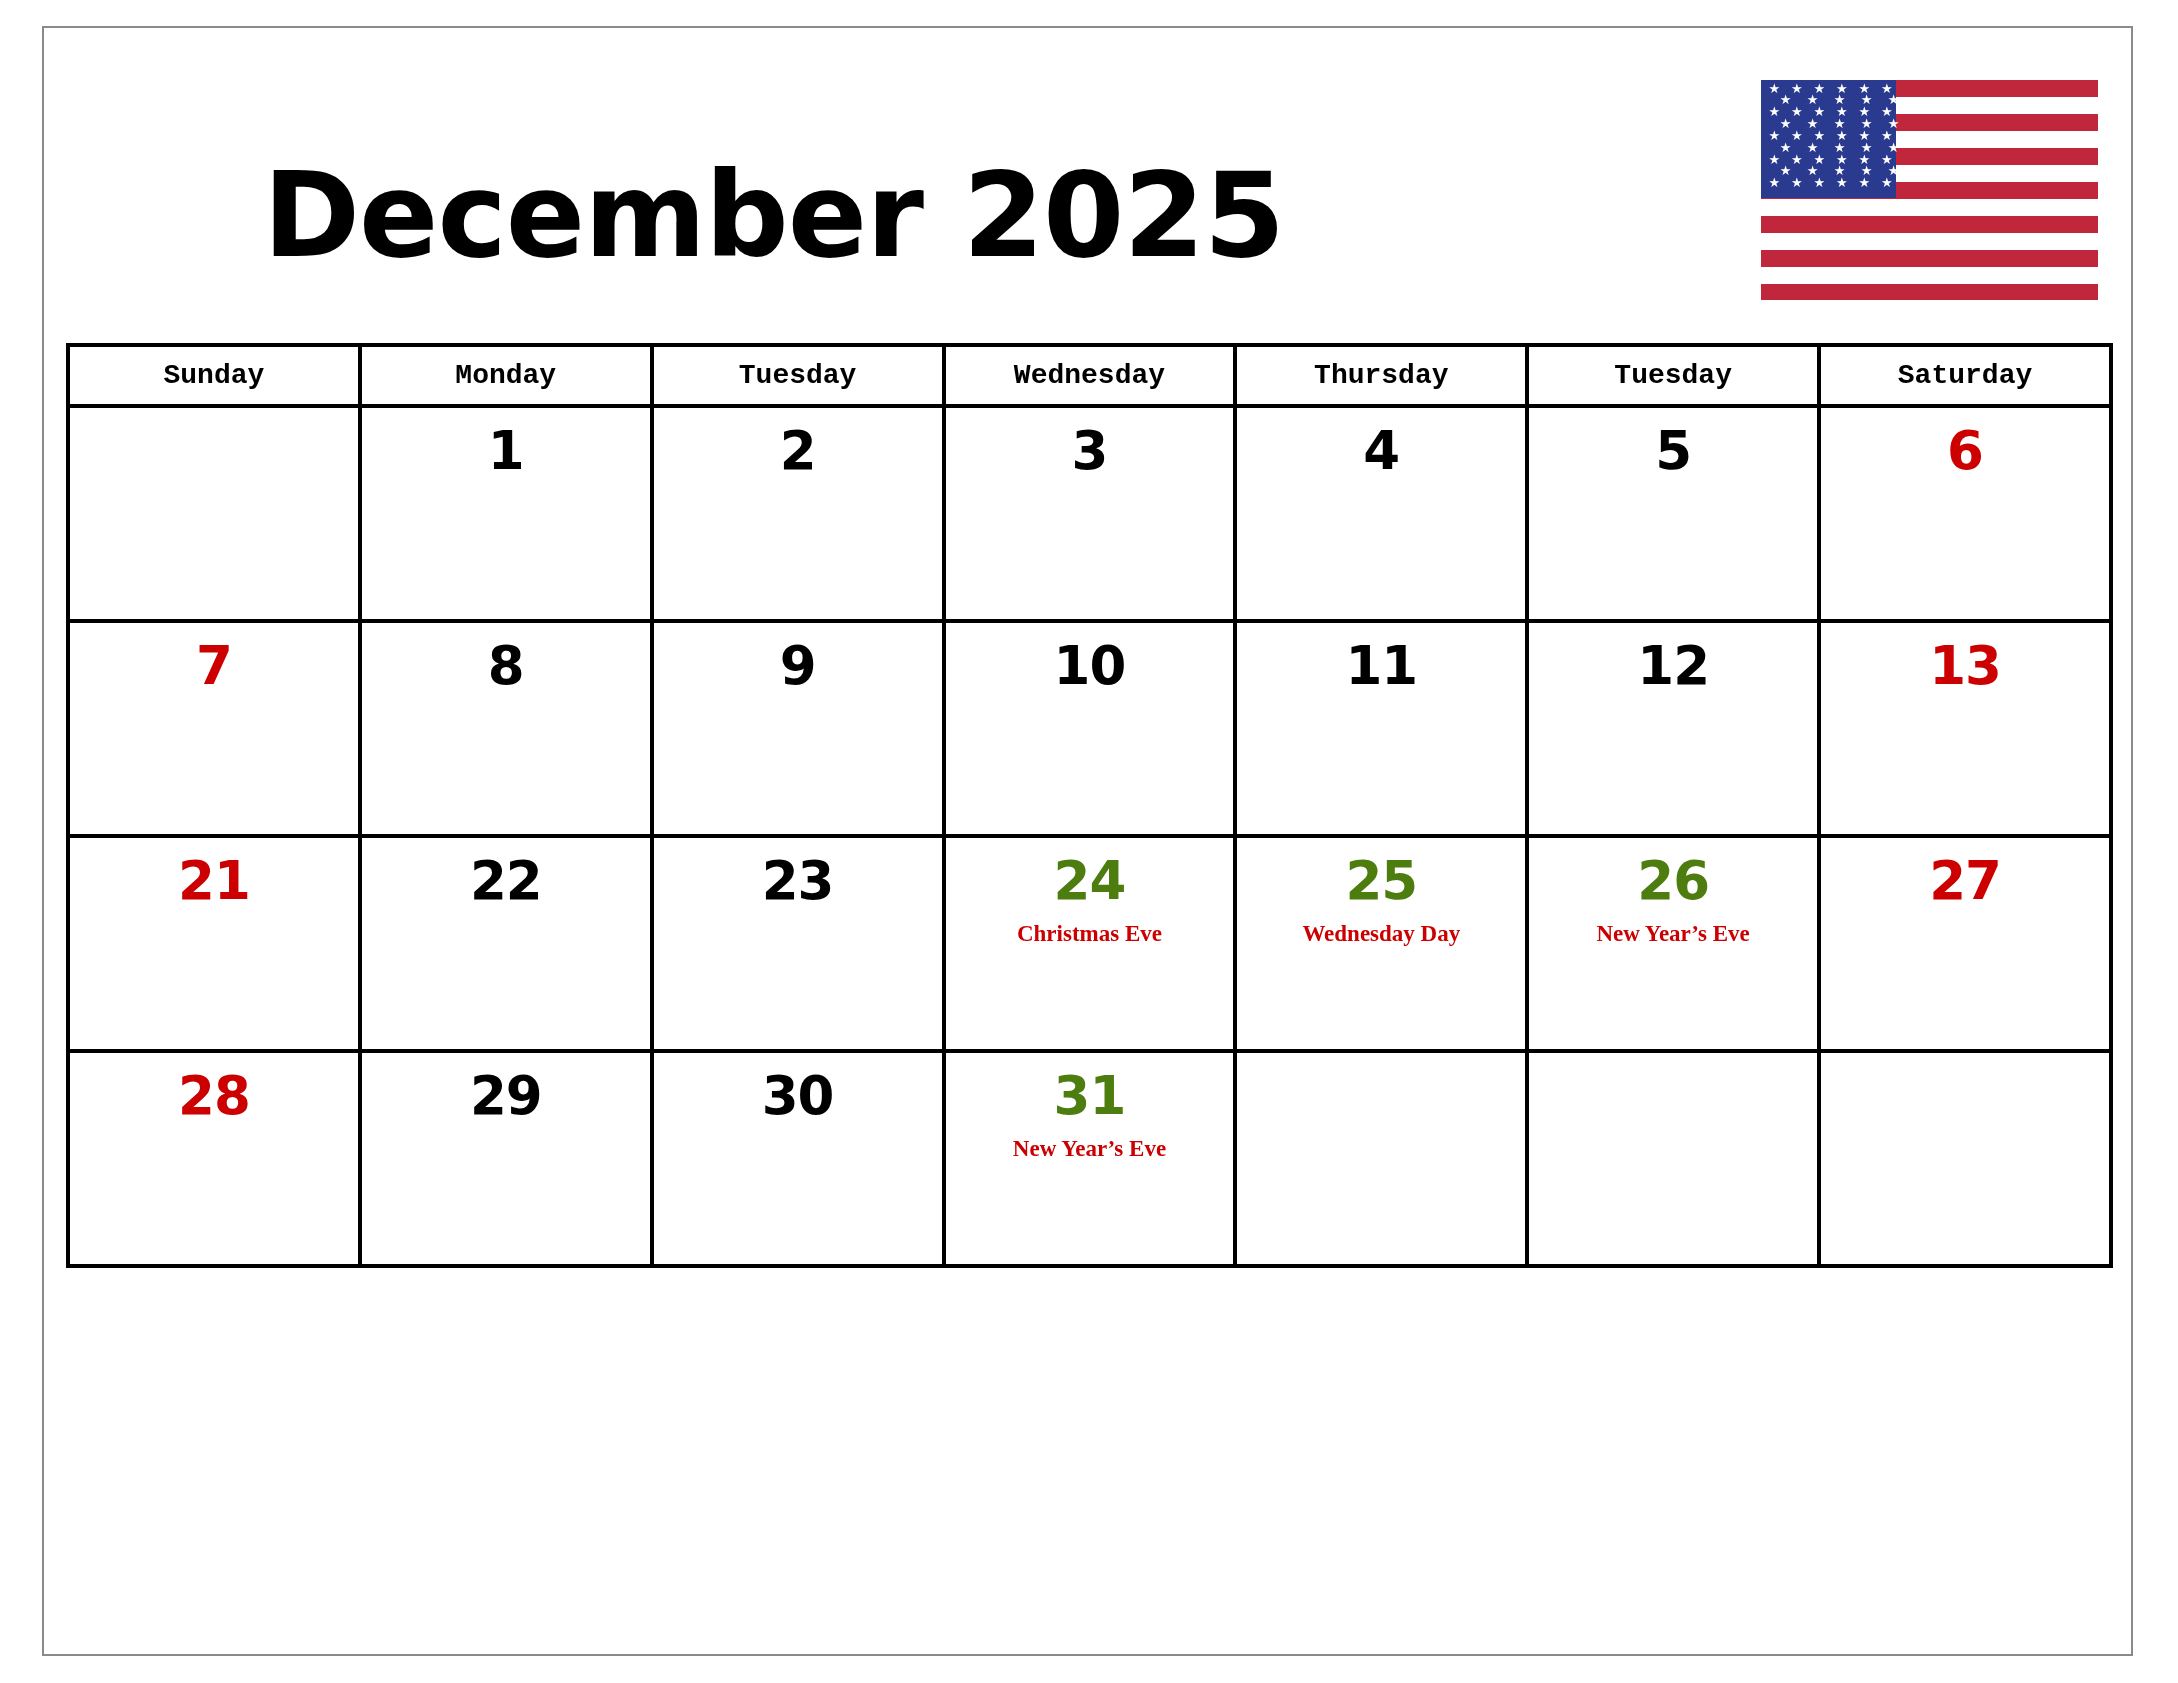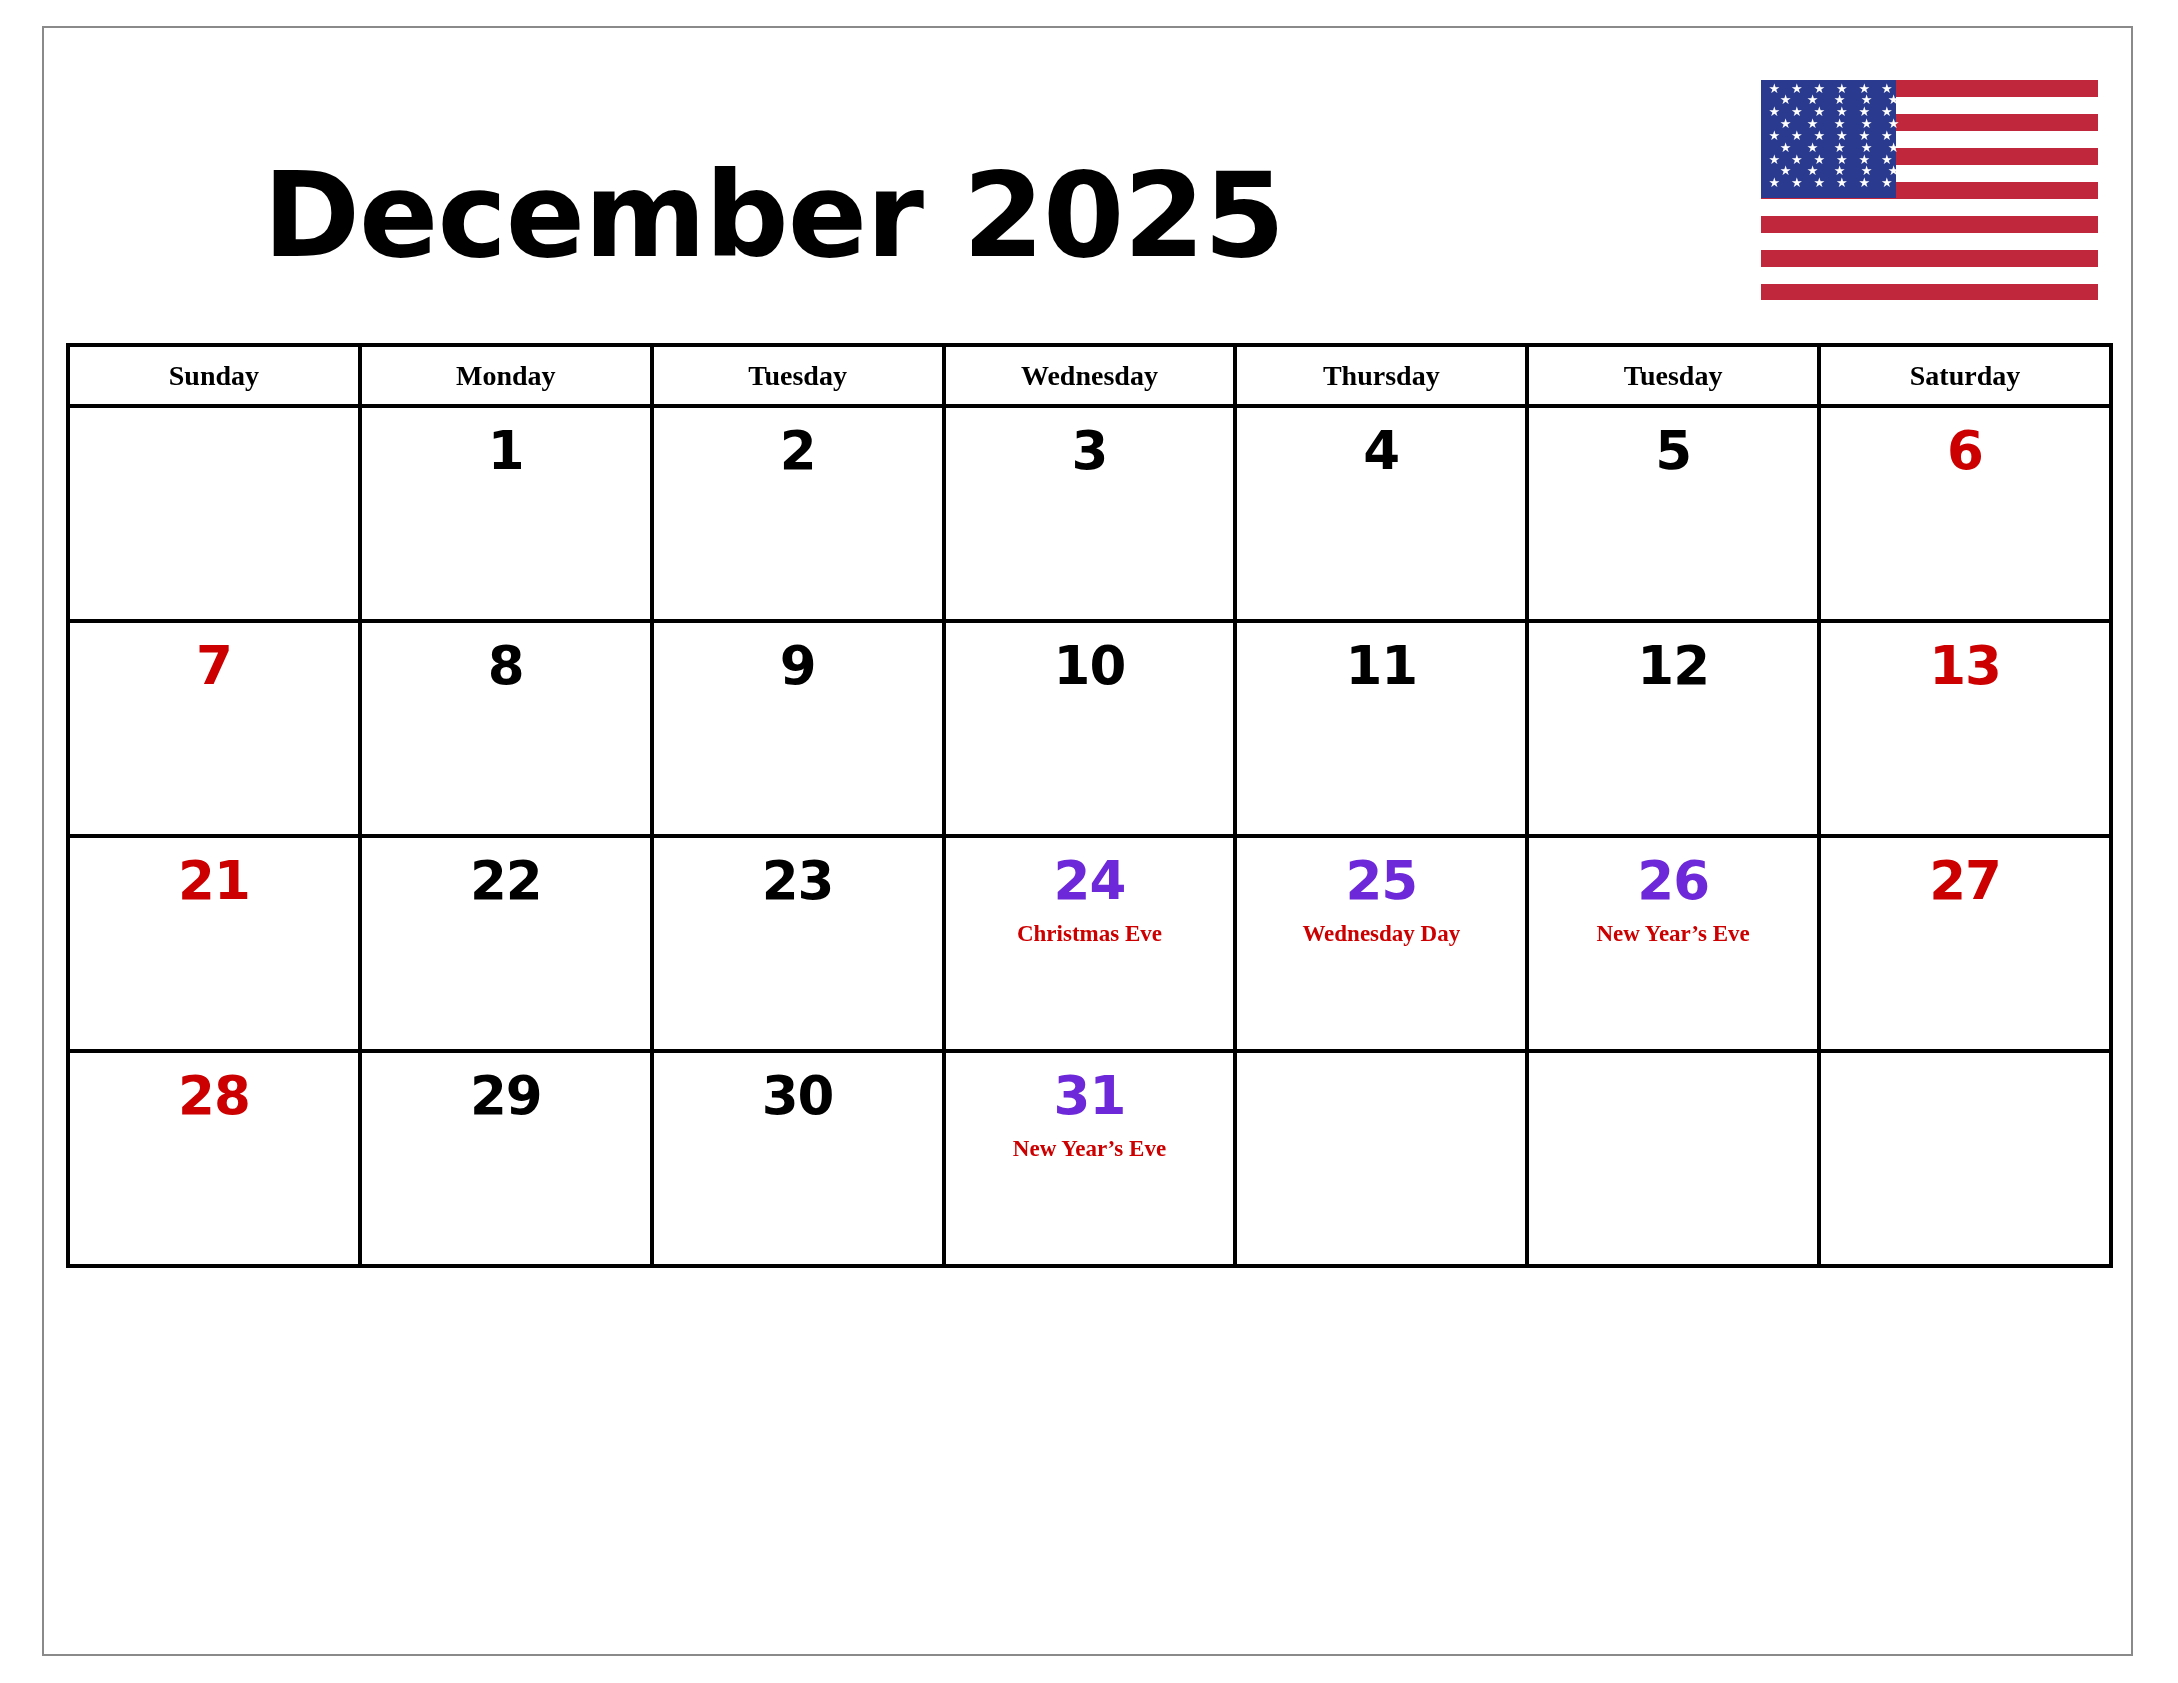--- a/index.html
+++ b/index.html
@@ -111,21 +111,21 @@
     border-collapse: collapse;
     table-layout: fixed;
   }
   .cal td, .cal th {
     border: 4px solid #000000;
     padding: 0;
     margin: 0;
   }
   .cal th {
     height: 57px;
-    font-family: Liberation Serif, serif;
+    font-family: Liberation Mono, monospace;
     font-weight: bold;
     font-size: 28px;
     color: #000000;
     text-align: center;
     vertical-align: middle;
   }
   .cal td {
     height: 211px;
     vertical-align: top;
     position: relative;
@@ -135,21 +135,21 @@
     text-align: center;
     font-family: "DejaVu Sans", sans-serif;
     font-weight: bold;
     font-size: 53px;
     line-height: 1;
     color: #000000;
     padding-top: 16px;
     letter-spacing: -1px;
   }
   .daynum.weekend { color: #cc0000; }
-  .daynum.holiday { color: #6d28d9; }
+  .daynum.holiday { color: #4d7c0f; }
   .evt {
     display: block;
     text-align: center;
     font-family: Liberation Serif, serif;
     font-weight: bold;
     font-size: 23px;
     line-height: 1.1;
     color: #cc0000;
     padding-top: 14px;
   }

